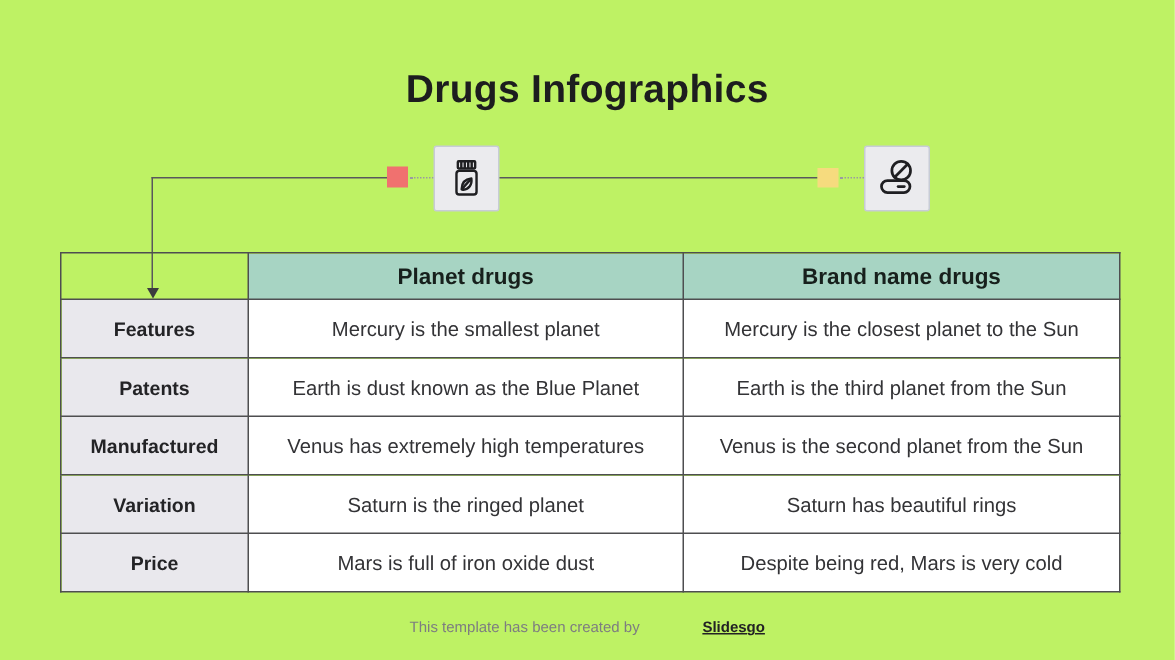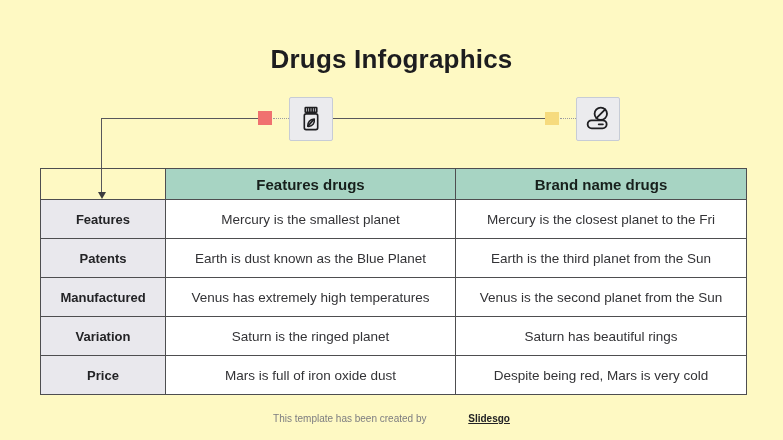--- a/index.html
+++ b/index.html
@@ -3,21 +3,21 @@
 <meta charset="utf-8">
 <style>
   * { margin: 0; padding: 0; box-sizing: border-box; }
   html, body { width: 783px; height: 440px; }
   body {
     font-family: "Liberation Sans", "DejaVu Sans", sans-serif;
     background: #ffffff;
     overflow: hidden;
     position: relative;
   }
-  .slide { position: relative; width: 783px; height: 440px; background: #fef9c3; }
+  .slide { position: relative; width: 783px; height: 440px; background: #bef264; }
 
   
   .title {
     position: absolute;
     top: 44px; left: 0; right: 0;
     text-align: center;
     font-size: 26px;
     font-weight: 800;
     letter-spacing: 0.2px;
     color: #1d1d1f;
@@ -152,27 +152,27 @@
 
   <table class="cmp">
     <colgroup>
       <col class="c-label">
         <col class="c-generic">
         <col class="c-brand">
     </colgroup>
     <tbody>
         <tr>
       <td class="ghost"></td>
-      <th class="hdr">Features drugs</th>
+      <th class="hdr">Planet drugs</th>
       <th class="hdr">Brand name drugs</th>
     </tr>
     <tr>
       <td class="lbl">Features</td>
       <td class="val">Mercury is the smallest planet</td>
-      <td class="val">Mercury is the closest planet to the Fri</td>
+      <td class="val">Mercury is the closest planet to the Sun</td>
     </tr>
     <tr>
       <td class="lbl">Patents</td>
       <td class="val">Earth is dust known as the Blue Planet</td>
       <td class="val">Earth is the third planet from the Sun</td>
     </tr>
     <tr>
       <td class="lbl">Manufactured</td>
       <td class="val">Venus has extremely high temperatures</td>
       <td class="val">Venus is the second planet from the Sun</td>

